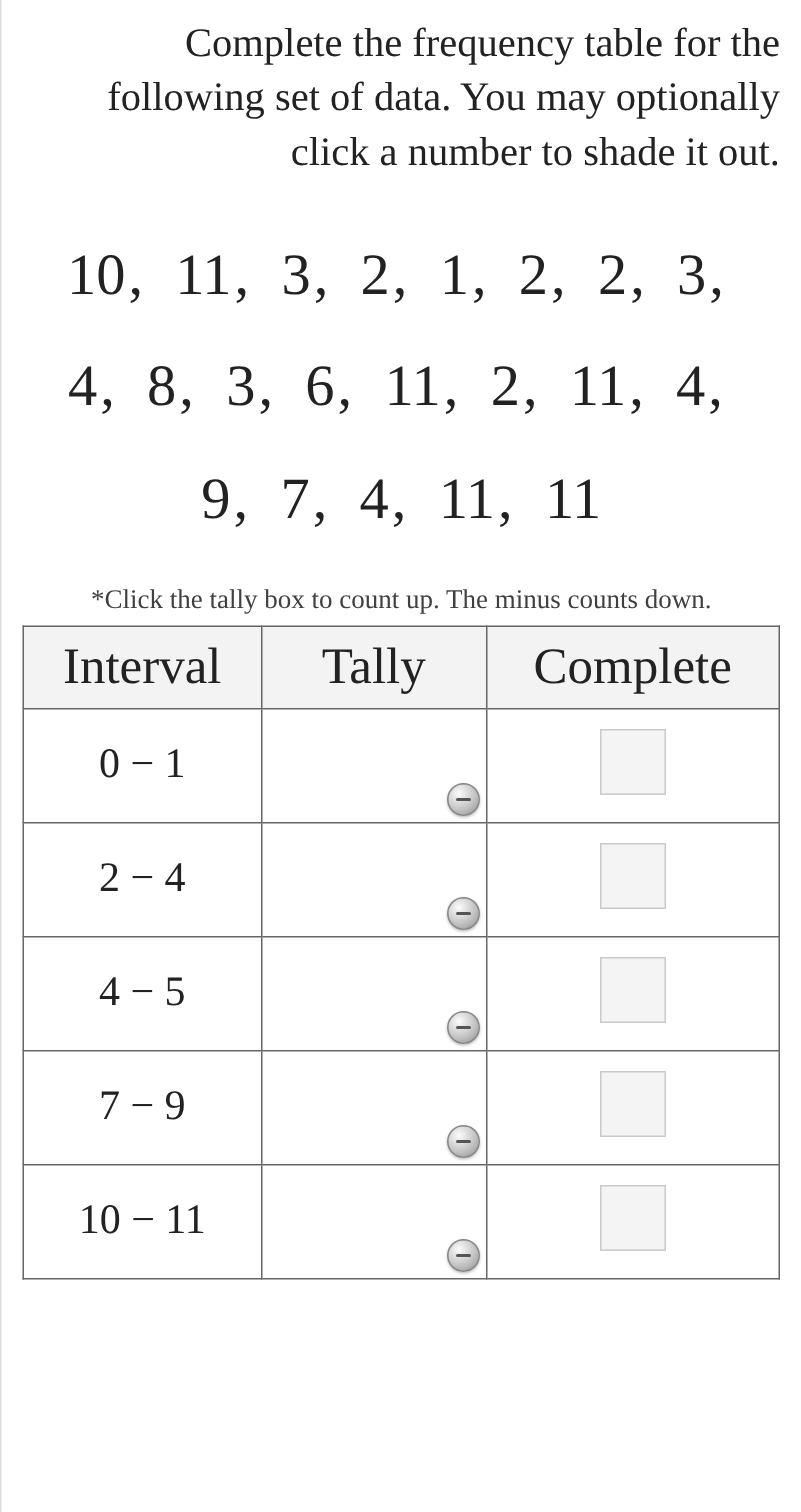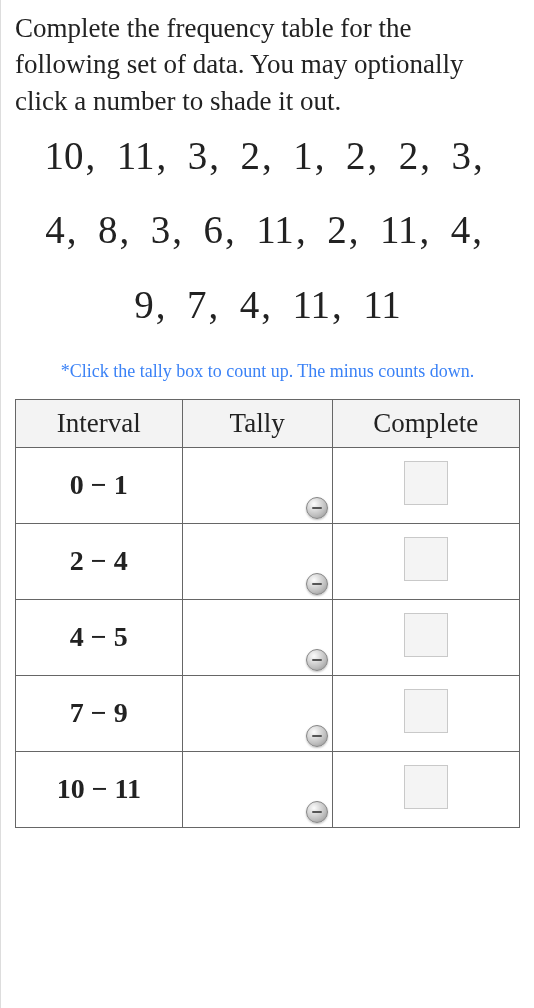--- a/index.html
+++ b/index.html
@@ -14,61 +14,62 @@
     overflow: hidden;
   }
   .page {
     padding: 10px 14px 0 14px;
     border-left: 1px solid #ddd;
     height: 100%;
   }
   .instructions {
     font-size: 27px;
     line-height: 1.35;
+    margin-bottom: 28px;
+    text-align: right;
   }
   .data-block {
     text-align: center;
     font-size: 39px;
     line-height: 1.9;
     padding: 0 18px;
     margin-bottom: 18px;
   }
   .data-num {
     display: inline-block;
     padding: 0 2px;
   }
   .hint {
     text-align: center;
     font-size: 18px;
-    color: #3b82f6;
-    margin-bottom: 16px;
+    color: #404040;
+    margin-bottom: 6px;
     padding: 0 20px;
     line-height: 1.3;
   }
   table {
     border-collapse: collapse;
     width: 100%;
   }
   th, td {
     border: 1px solid #666;
     font-family: Georgia, serif;
   }
   th {
-    font-size: 27px;
+    font-size: 34px;
     font-weight: normal;
     background: #f3f3f3;
     padding: 8px 4px;
     text-align: center;
   }
   th:nth-child(2) { padding-left: 14px; padding-right: 14px; }
   td {
     height: 76px;
     padding: 0;
     vertical-align: middle;
-    font-weight: bold;
   }
   .interval-cell {
     text-align: center;
     font-size: 28px;
     white-space: nowrap;
     padding: 0 8px;
   }
   .tally-cell {
     position: relative;
     width: 150px;

